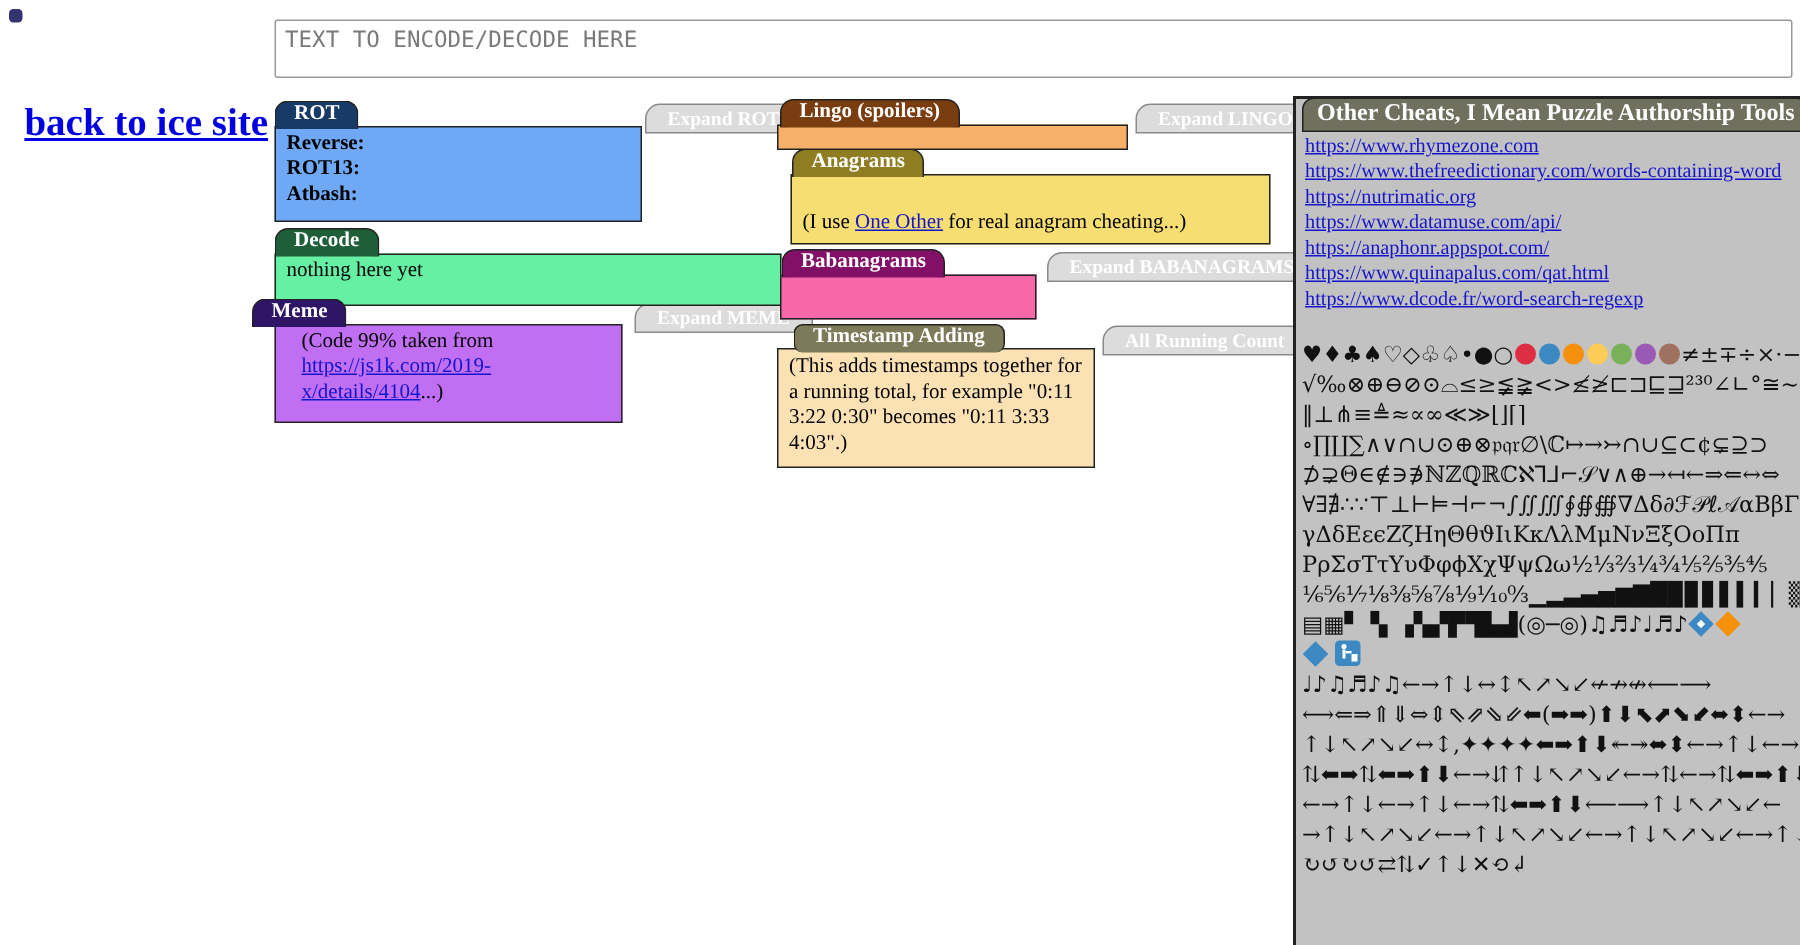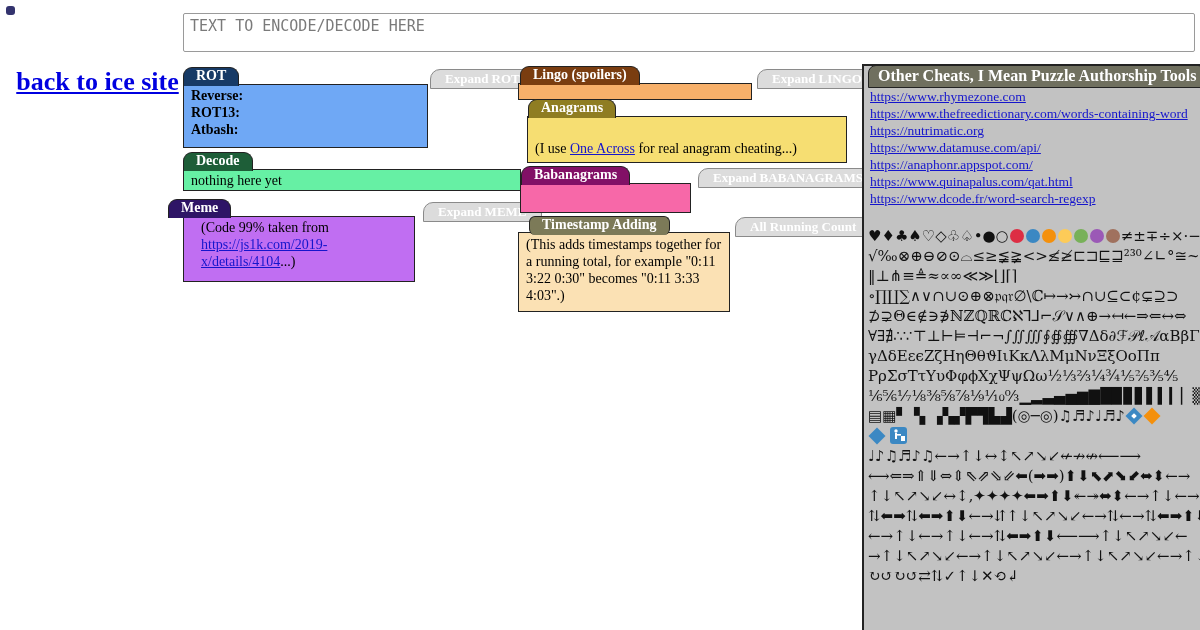--- a/index.html
+++ b/index.html
@@ -31,21 +31,21 @@
   .box{position:absolute;border:1.2px solid #222;box-sizing:border-box;z-index:2;font-size:14px;color:#000;}
   .expand-tab{
     position:absolute;display:inline-block;background:var(--expand-bg);color:#fff;
     font-weight:bold;font-size:13px;padding:1px 14px 2px 14px;border-radius:10px 10px 0 0;
     border:1.2px solid #8a8a8a;white-space:nowrap;z-index:1;cursor:pointer;line-height:15px;
   }
   .t-rot{background:var(--rot-tab);left:183px;top:67px;}
   .b-rot{background:var(--rot-box);left:183px;top:84px;width:245px;height:64px;padding:2px 7px;font-weight:bold;line-height:17px;}
   .e-rot{left:430px;top:69px;}
   .t-decode{background:var(--decode-tab);left:183px;top:152px;}
-  .b-decode{background:var(--decode-box);left:183px;top:169px;width:338px;height:22px;padding:3px 7px;}
+  .b-decode{background:var(--decode-box);left:183px;top:169px;width:338px;height:35px;padding:3px 7px;}
   .t-meme{background:var(--meme-tab);left:168px;top:199px;}
   .b-meme{background:var(--meme-box);left:183px;top:216px;width:232px;height:66px;padding:2px 17px;line-height:17px;}
   .e-meme{left:423px;top:202px;}
   .t-lingo{background:var(--lingo-tab);left:520px;top:66px;}
   .b-lingo{background:var(--lingo-box);left:518px;top:83px;width:234px;height:17px;}
   .e-lingo{left:757px;top:69px;}
   .t-anagrams{background:var(--anagrams-tab);left:528px;top:99px;}
   .b-anagrams{background:var(--anagrams-box);left:527px;top:116px;width:320px;height:47px;padding:24px 7px 2px 7px;line-height:16px;}
   .t-baba{background:var(--baba-tab);left:521px;top:166px;}
   .b-baba{background:var(--baba-box);left:520px;top:183px;width:171px;height:30px;}
@@ -101,21 +101,21 @@
 
 <div class="tab t-meme">Meme</div>
 <div class="box b-meme"><span>(Code 99% taken from </span><a>https://js1k.com/2019-x/details/4104</a><span>...)</span></div>
 <div class="expand-tab e-meme">Expand MEME</div>
 
 <div class="tab t-lingo">Lingo (spoilers)</div>
 <div class="box b-lingo"></div>
 <div class="expand-tab e-lingo">Expand LINGO</div>
 
 <div class="tab t-anagrams">Anagrams</div>
-<div class="box b-anagrams"><span>(I use </span><a>One Across</a><span> for real anagram cheating...)</span></div>
+<div class="box b-anagrams"><span>(I use </span><a>One Other</a><span> for real anagram cheating...)</span></div>
 
 <div class="tab t-baba">Babanagrams</div>
 <div class="box b-baba"></div>
 <div class="expand-tab e-baba">Expand BABANAGRAMS</div>
 
 <div class="tab t-ts">Timestamp Adding</div>
 <div class="box b-ts">(This adds timestamps together for a running total, for example "0:11 3:22 0:30" becomes "0:11 3:33 4:03".)</div>
 <div class="expand-tab e-count">All Running Count</div>
 
 <div class="panel">

